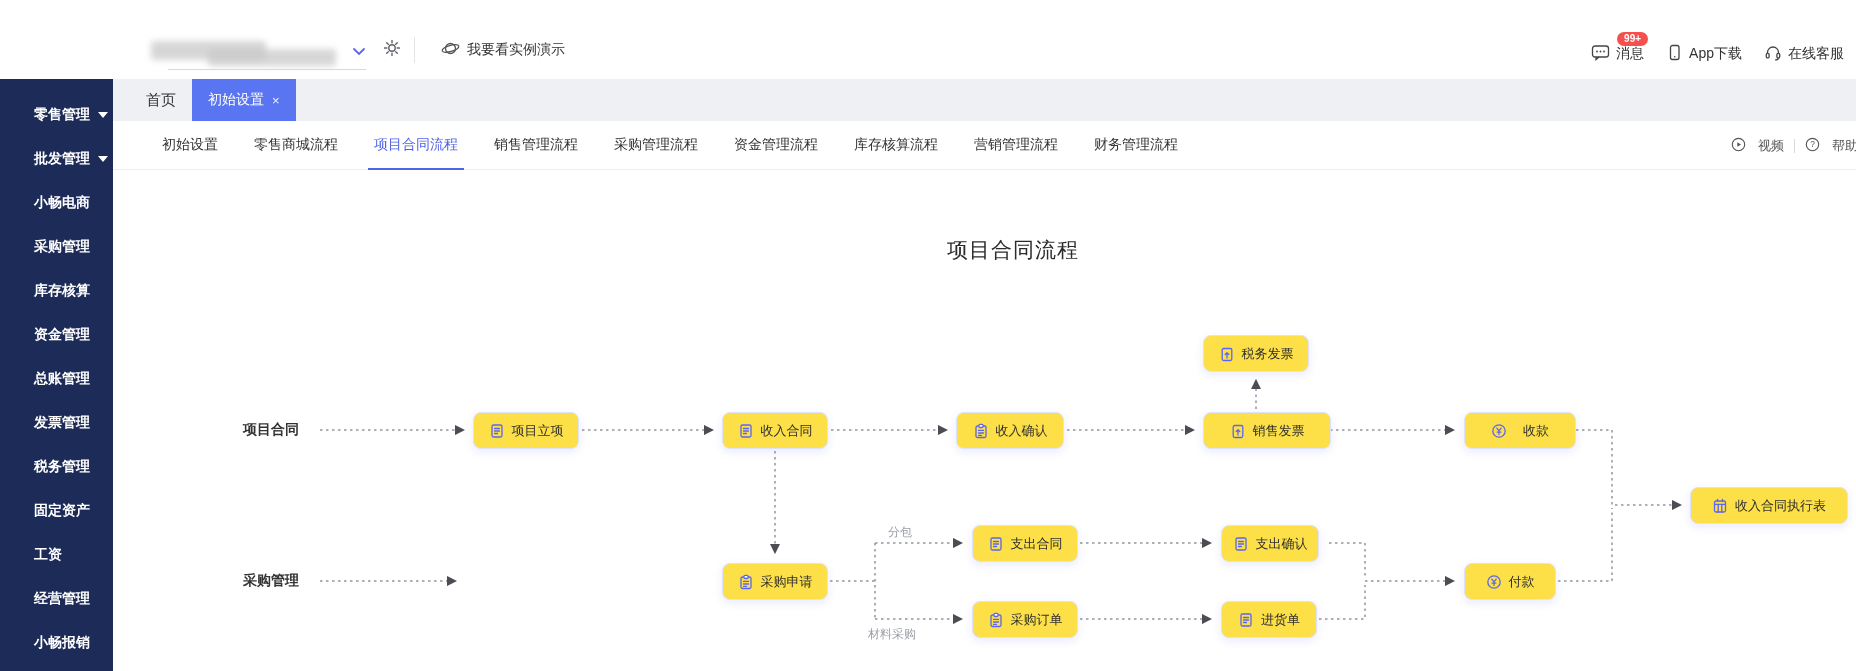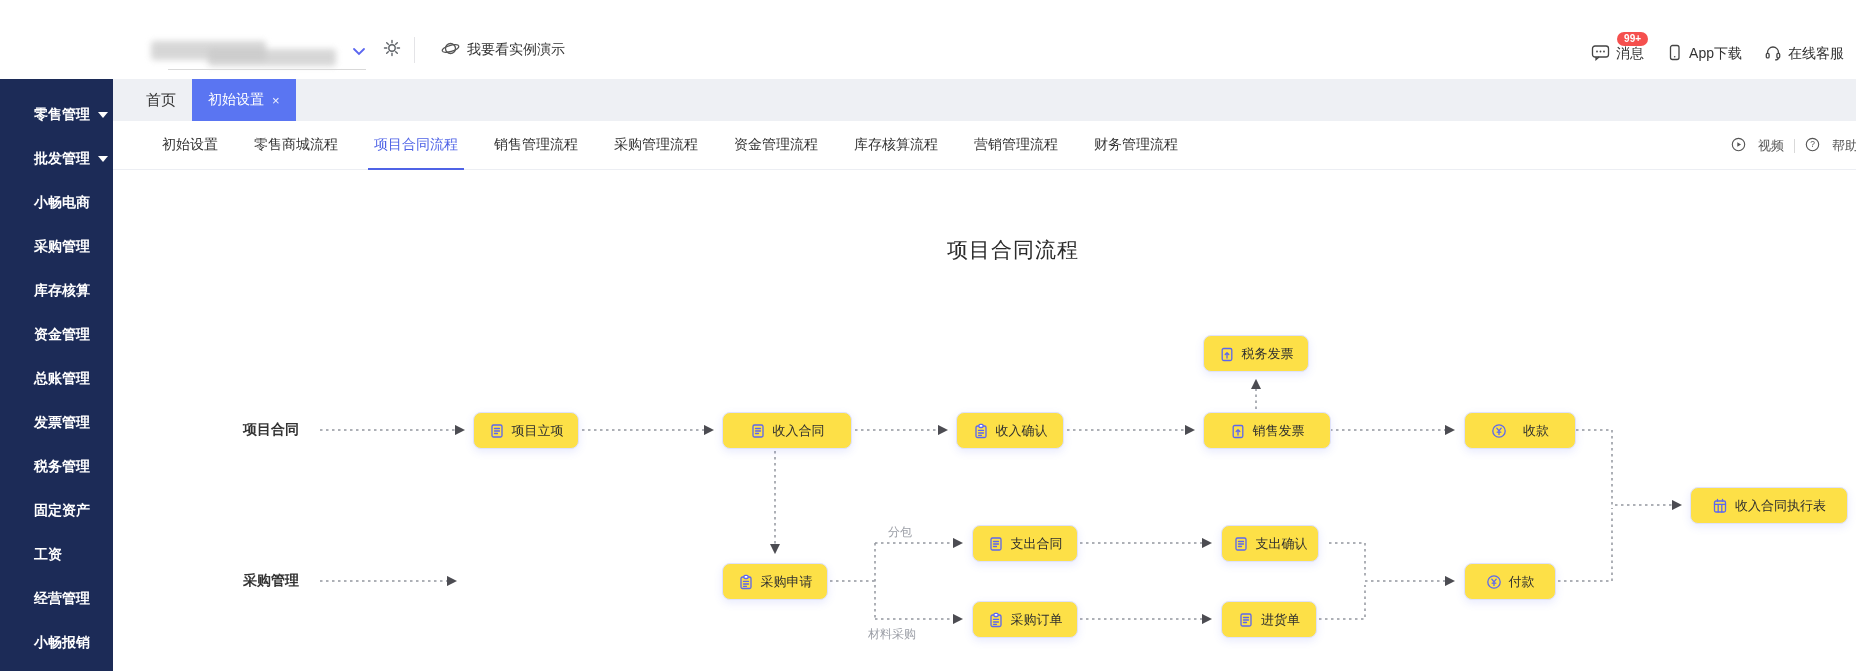--- a/index.html
+++ b/index.html
@@ -284,21 +284,21 @@
   <div>
       <div class="flow-node" style="left: 473px; top: 412px; width: 106px;">
         <span class="nicon">
           <svg width="16" height="16" viewBox="0 0 16 16" fill="none" stroke="#5b66f0" stroke-width="1.3" stroke-linecap="round">
             <rect x="3" y="2" width="10" height="12" rx="1.5"></rect>
             <path d="M5.5 5.5h5M5.5 8h5M5.5 10.5h3"></path>
           </svg>
         </span>
         <span>项目立项</span>
       </div>
-      <div class="flow-node" style="left: 722px; top: 412px; width: 130px;">
+      <div class="flow-node" style="left: 722px; top: 412px; width: 106px;">
         <span class="nicon">
           <svg width="16" height="16" viewBox="0 0 16 16" fill="none" stroke="#5b66f0" stroke-width="1.3" stroke-linecap="round">
             <rect x="3" y="2" width="10" height="12" rx="1.5"></rect>
             <path d="M5.5 5.5h5M5.5 8h5M5.5 10.5h3"></path>
           </svg>
         </span>
         <span>收入合同</span>
       </div>
       <div class="flow-node" style="left: 956px; top: 412px; width: 108px;">
         <span class="nicon">

